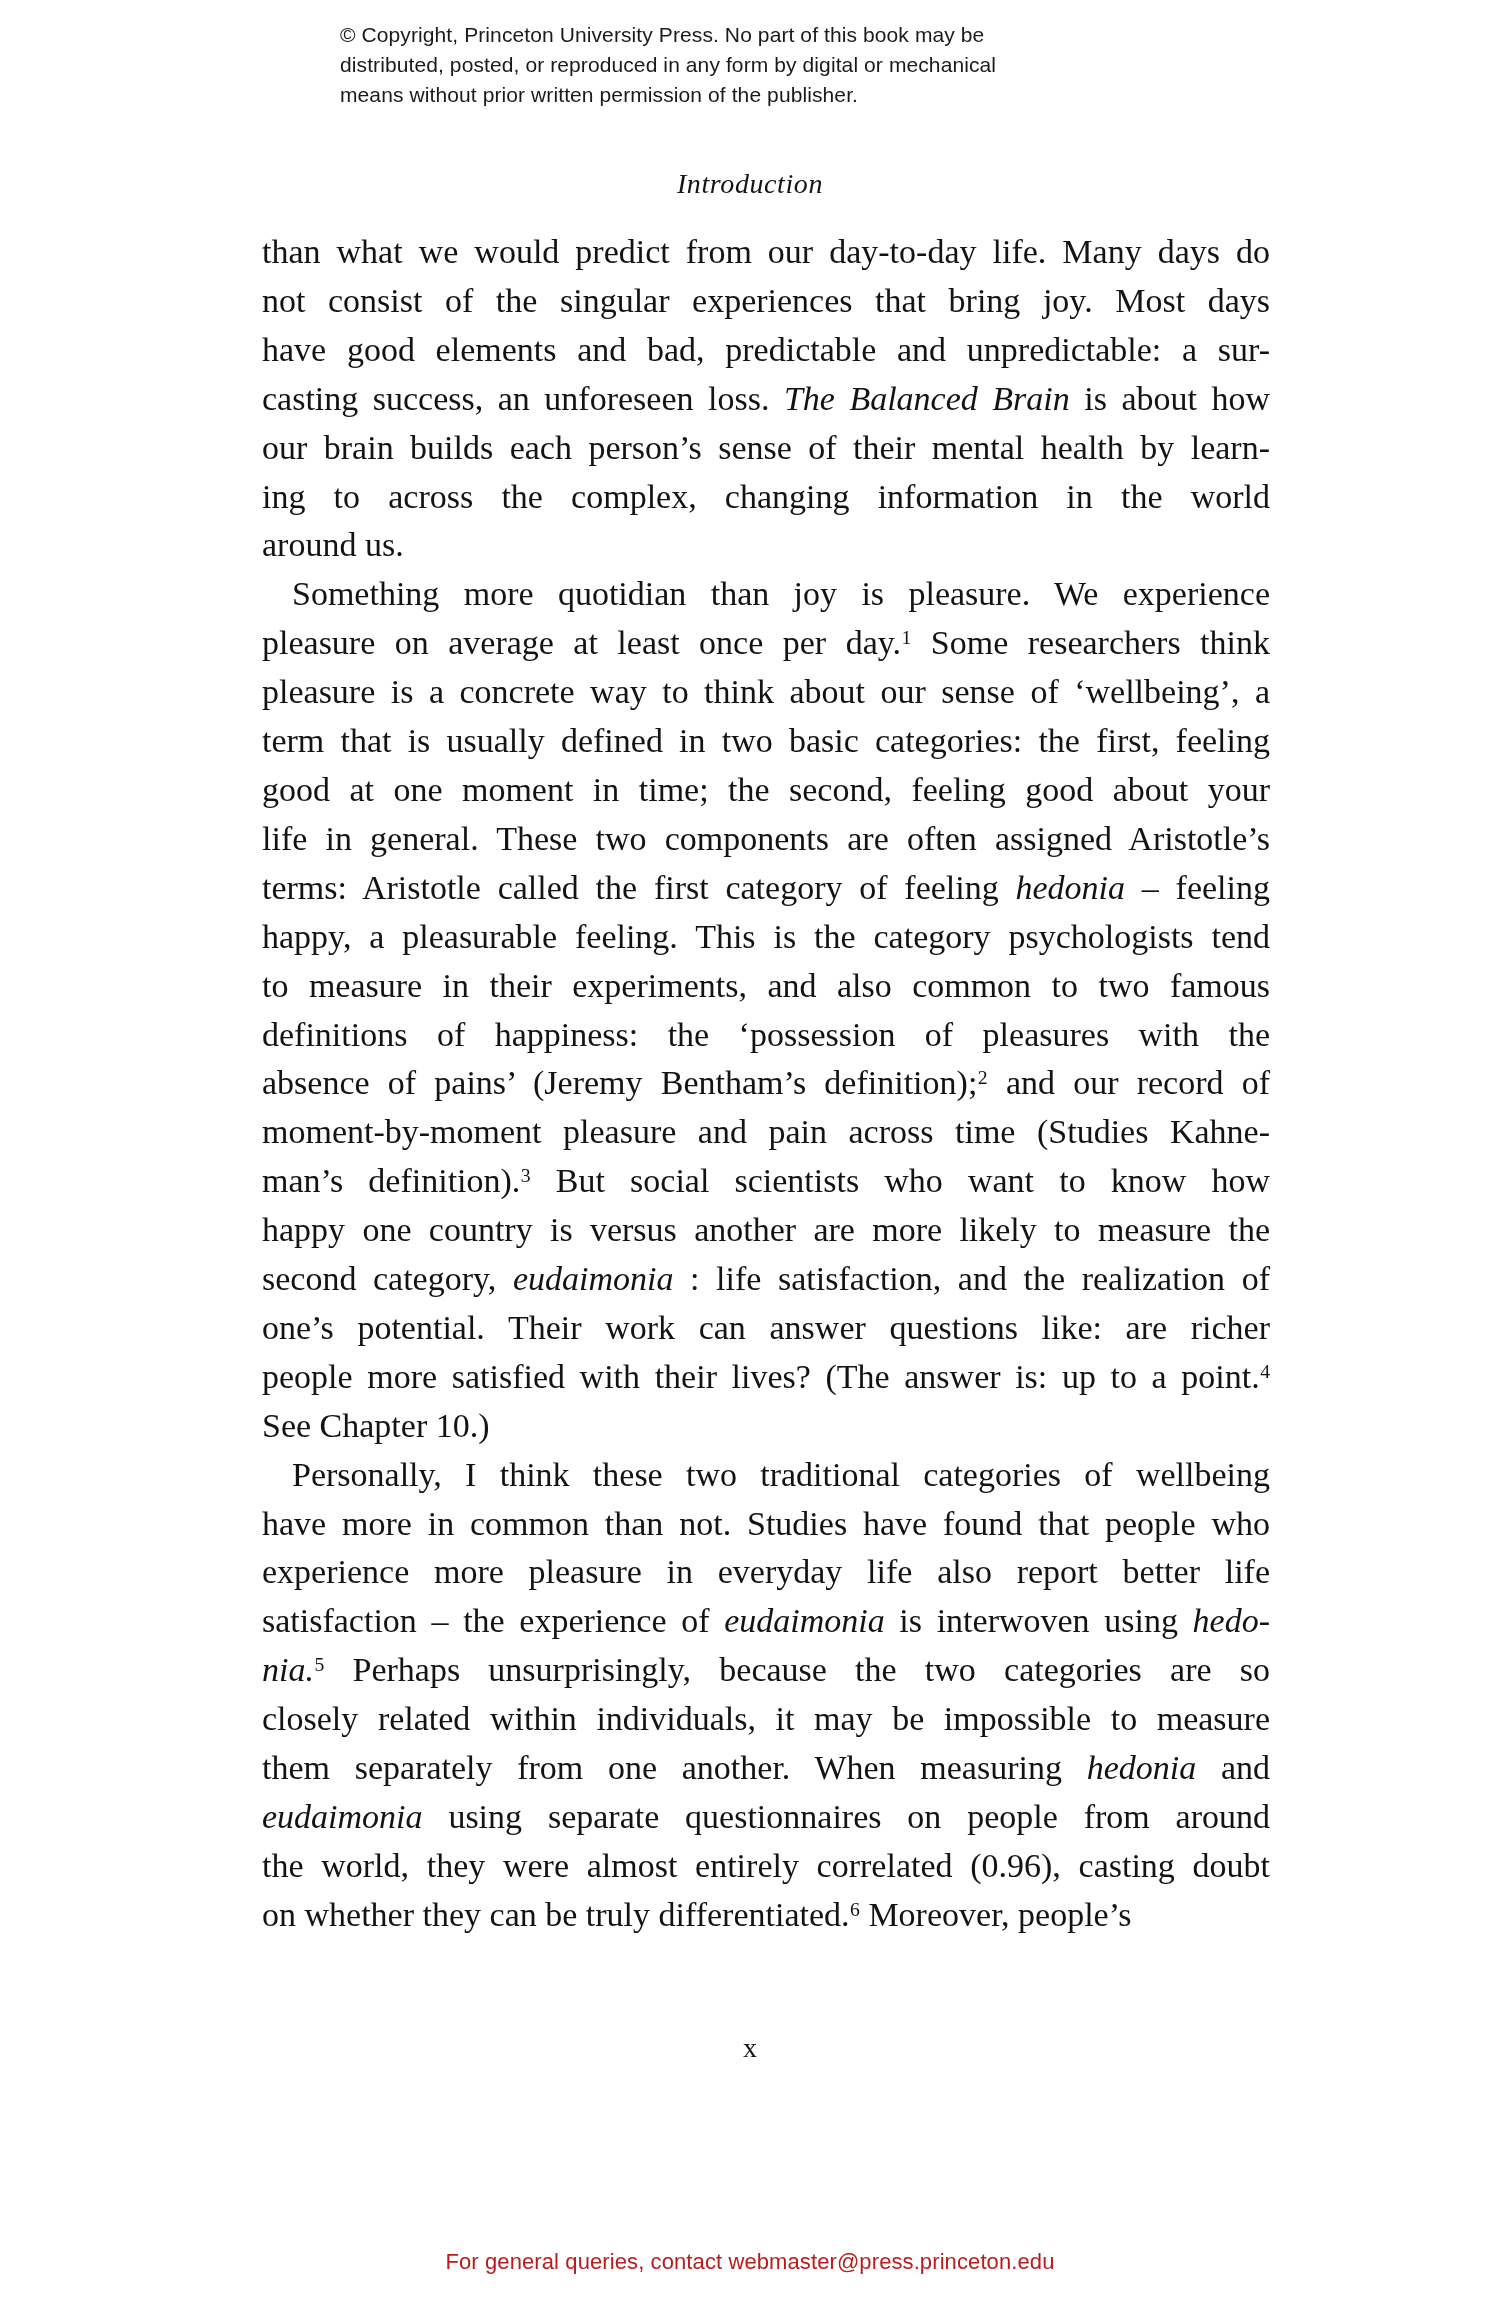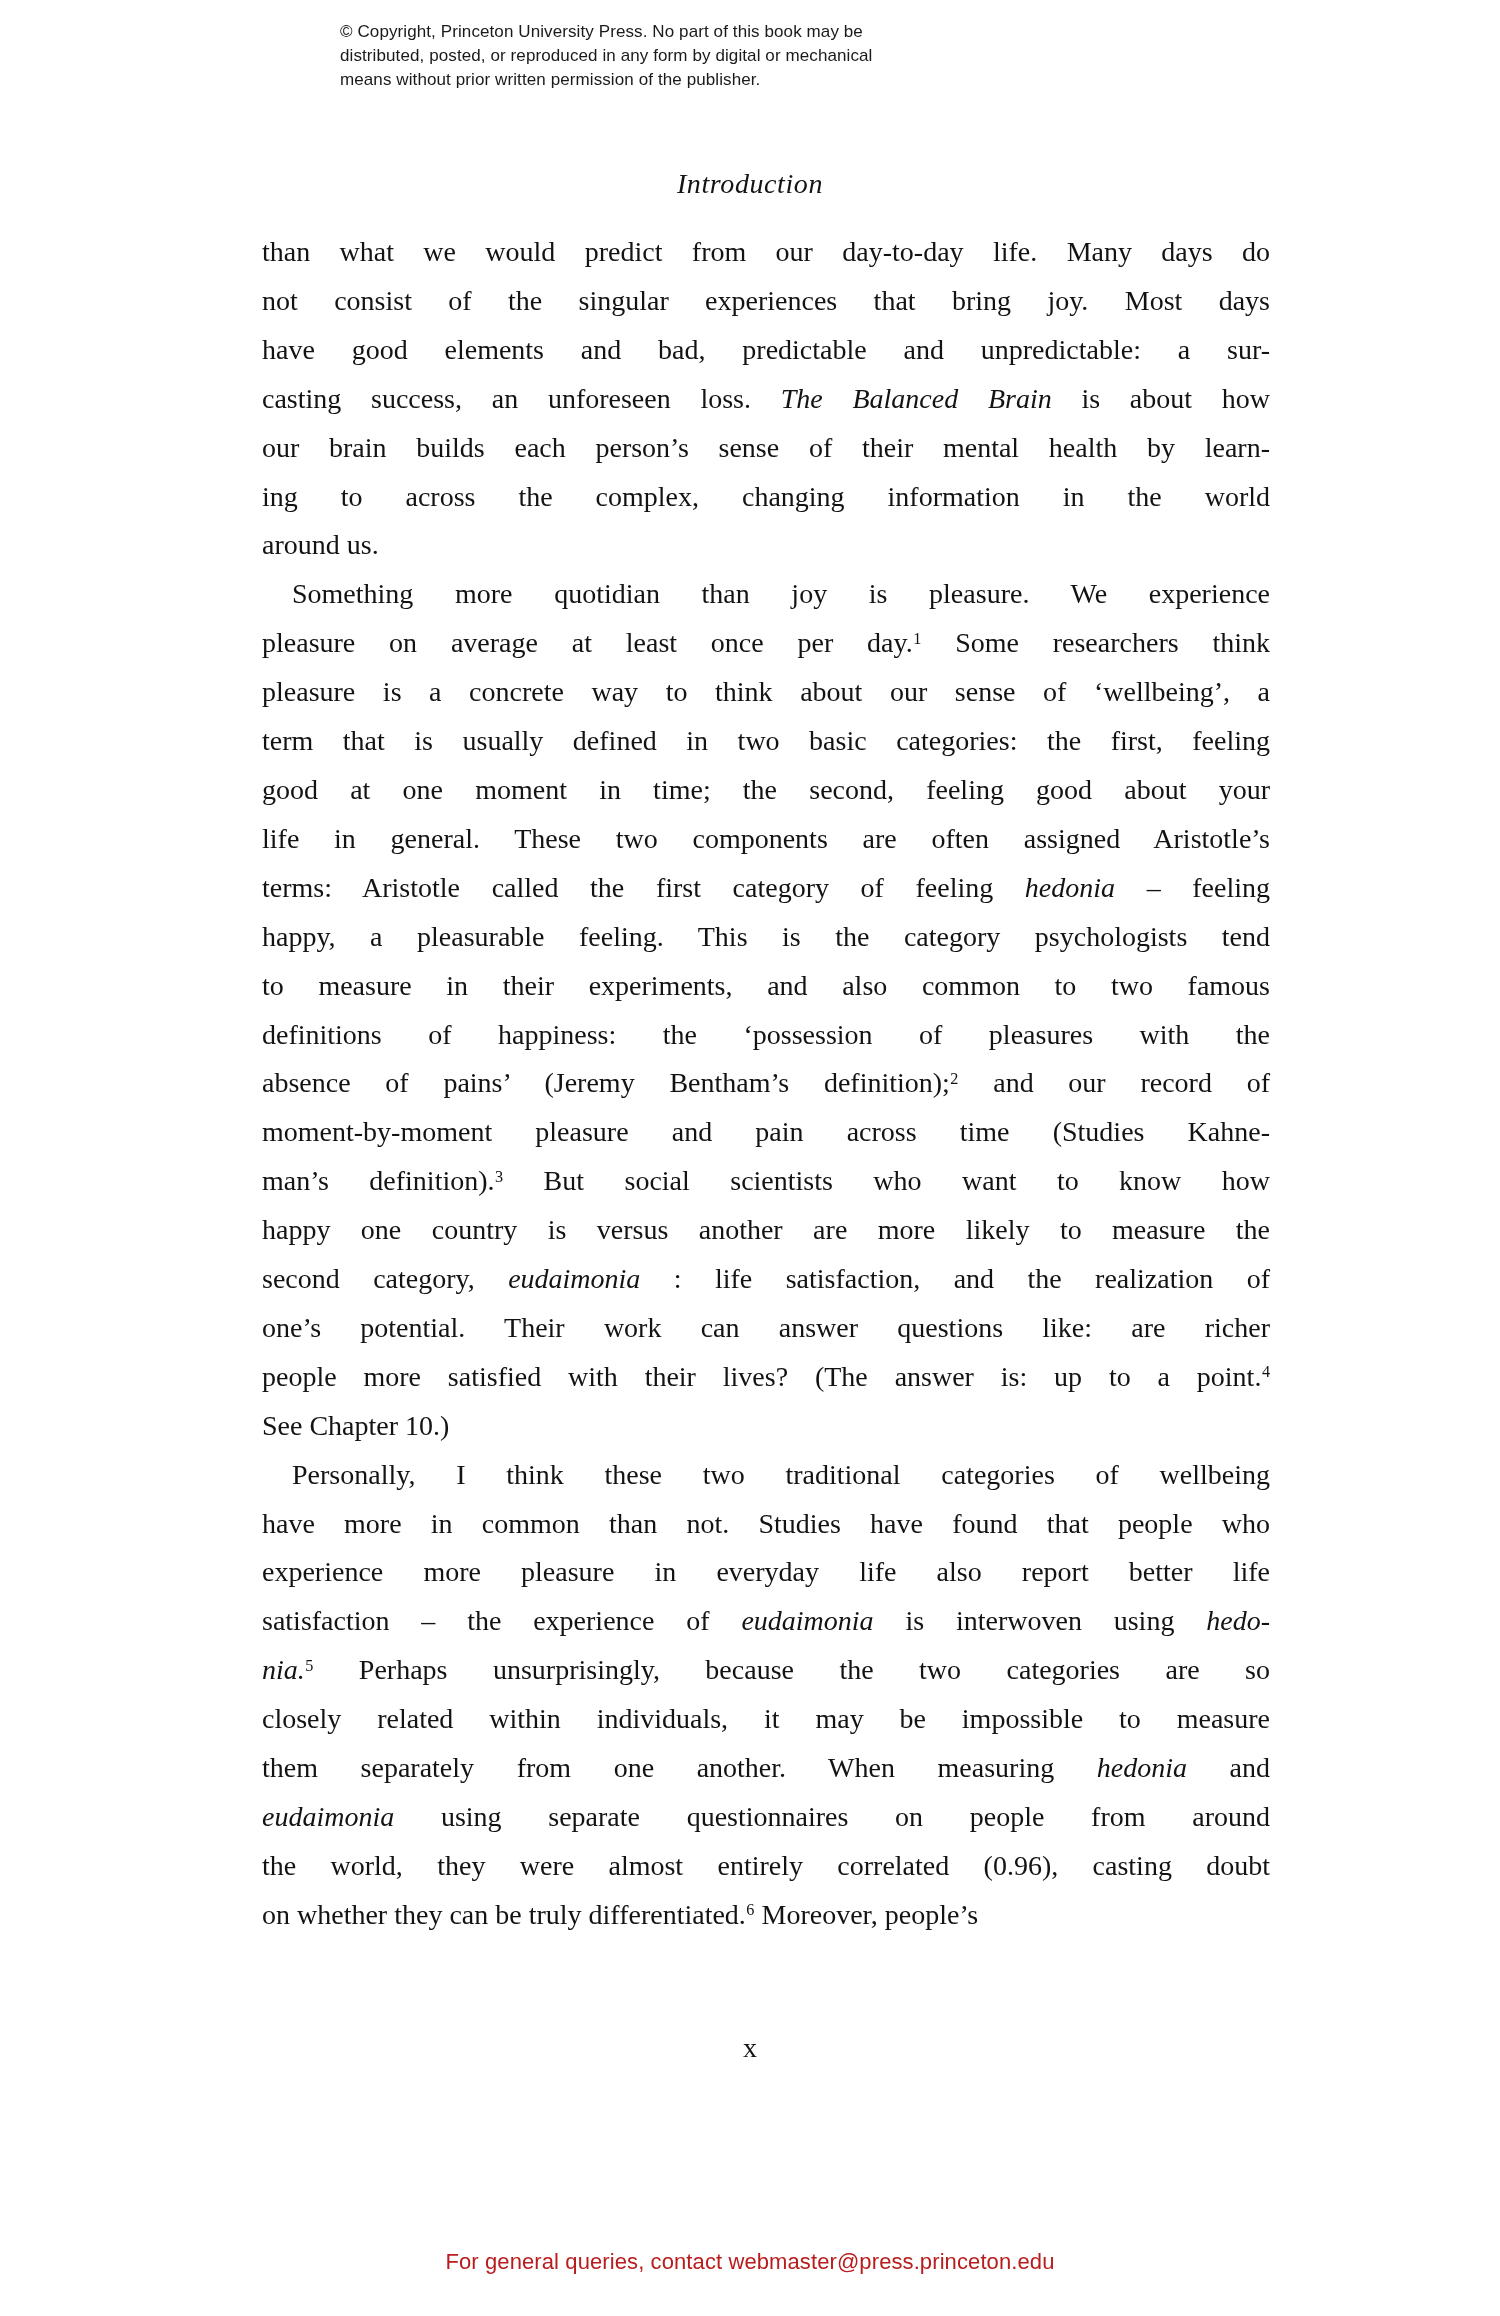--- a/index.html
+++ b/index.html
@@ -16,21 +16,21 @@
     overflow: hidden;
   }
 
   
   .copyright-notice {
     position: absolute;
     left: 340px;
     top: 20px;
     width: 820px;
     font-family: "Liberation Sans", sans-serif;
-    font-size: 17px;
+    font-size: 21px;
     line-height: 1.42;
     color: #1a1a1a;
     letter-spacing: 0.1px;
   }
   .copyright-notice .cline { display: block; white-space: nowrap; }
 
   
   .running-head {
     position: absolute;
     left: 0;
@@ -44,21 +44,21 @@
     letter-spacing: 0.6px;
   }
 
   
   .body-block {
     position: absolute;
     left: 262px;
     top: 228px;
     width: 1008px;
     font-family: "Liberation Serif", serif;
-    font-size: 28px;
+    font-size: 34px;
     color: #131313;
   }
   .para {
     margin: 0;
     text-align: justify;
     text-align-last: left;
     line-height: 48.9px;
     -webkit-hyphens: none;
     hyphens: none;
   }

